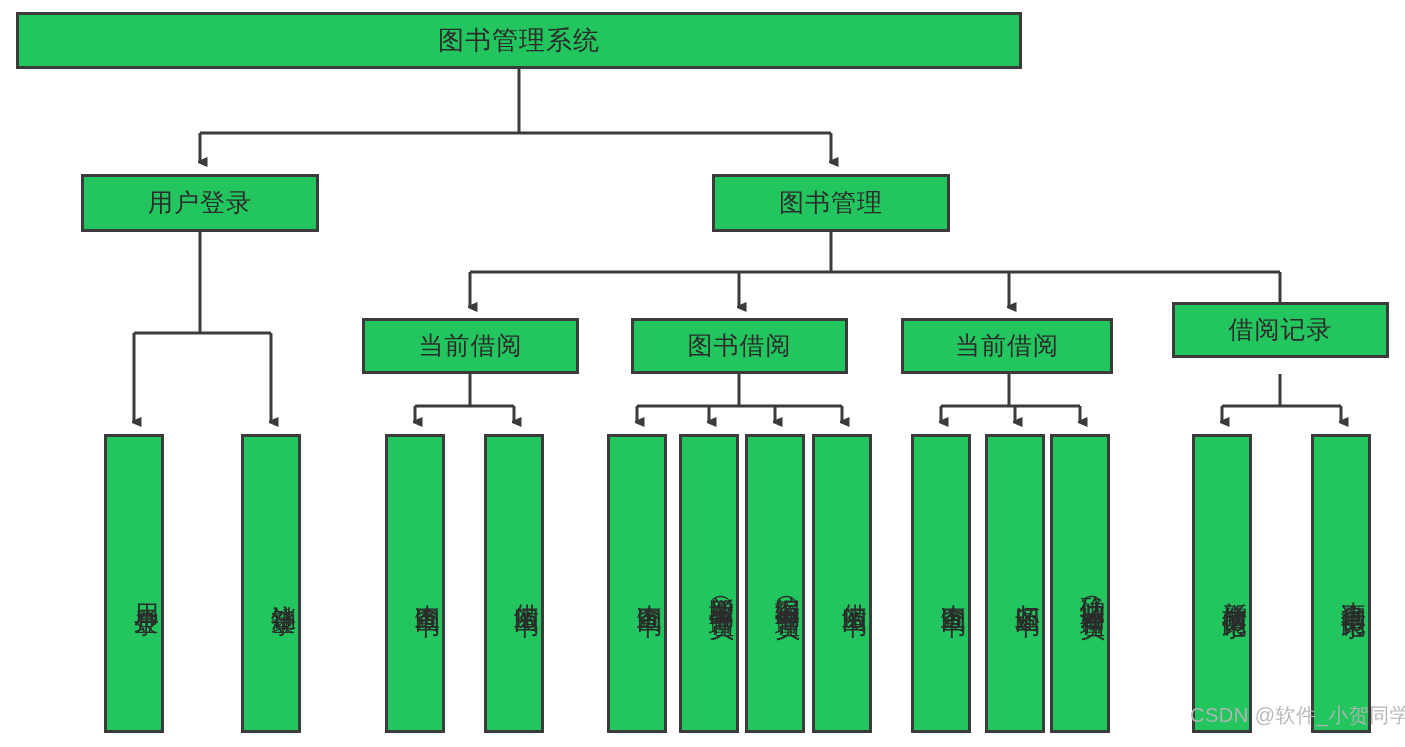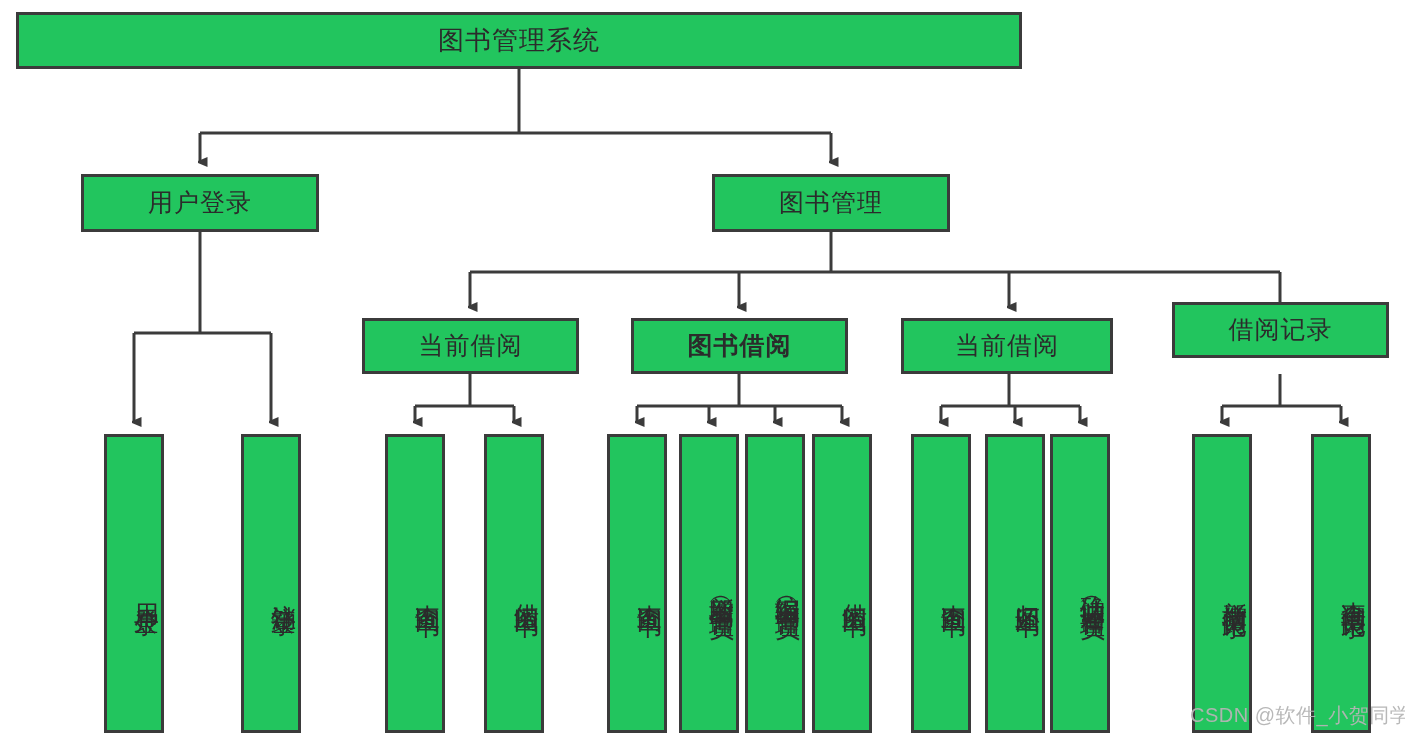--- a/index.html
+++ b/index.html
@@ -127,21 +127,21 @@
   <div class="node h" style="left:81px; top:174px; width:238px; height:58px;">
     <span>用户登录</span>
   </div>
   <div class="node h" style="left:712px; top:174px; width:238px; height:58px;font-family:Liberation Serif, serif;">
     <span>图书管理</span>
   </div>
 
   <div class="node h" style="left:362px; top:318px; width:217px; height:56px;">
     <span>当前借阅</span>
   </div>
-  <div class="node h" style="left:631px; top:318px; width:217px; height:56px;font-weight:bold;">
+  <div class="node h" style="left:631px; top:318px; width:217px; height:56px;">
     <span>图书借阅</span>
   </div>
   <div class="node h" style="left:901px; top:318px; width:212px; height:56px;">
     <span>当前借阅</span>
   </div>
   <div class="node h" style="left:1172px; top:302px; width:217px; height:56px;">
     <span>借阅记录</span>
   </div>
 
   <div class="node v" style="left:104px; top:434px; width:60px; height:299px;">

